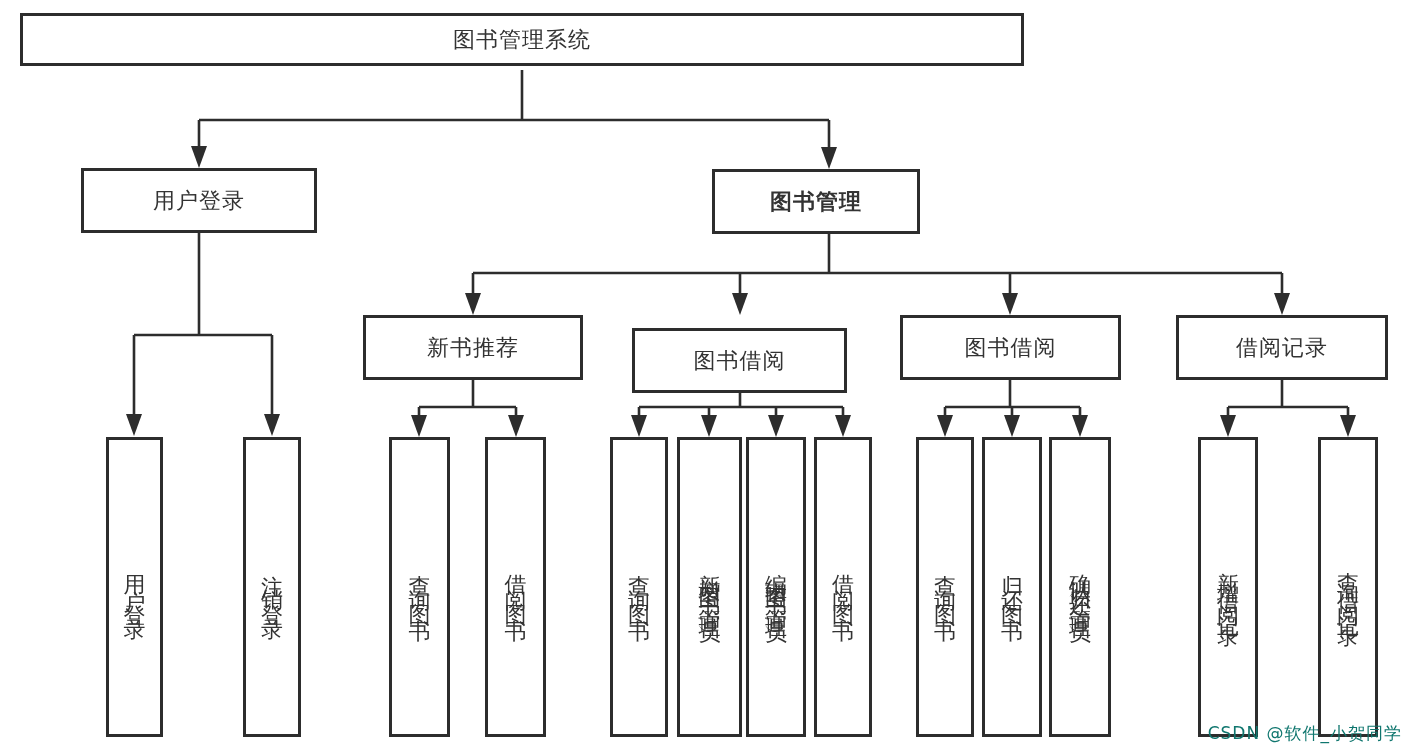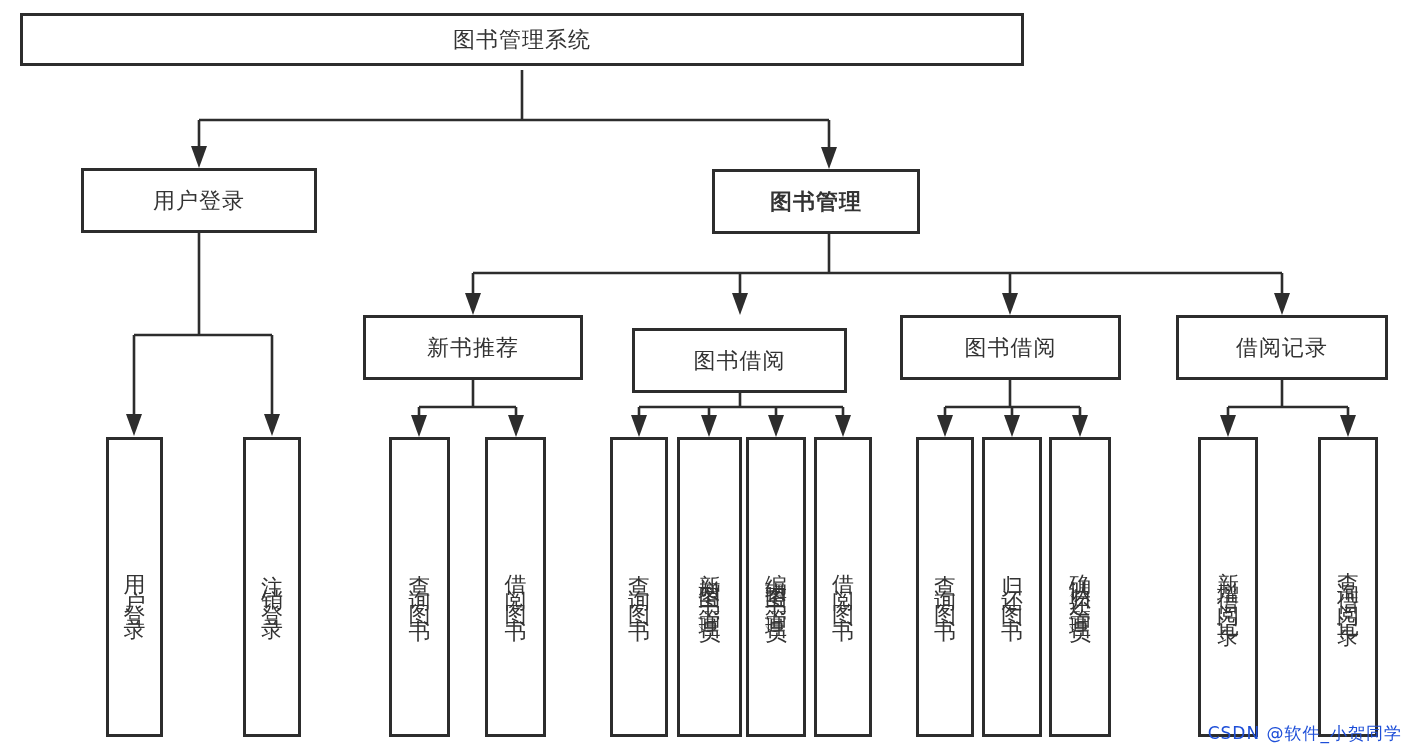--- a/index.html
+++ b/index.html
@@ -29,21 +29,21 @@
     font-size:22px;
     line-height:1;
   }
   .v4 > span{letter-spacing:15px;}
   .v6 > span{letter-spacing:11px;}
   .v9 > span{letter-spacing:7px;}
   .watermark{
     position:absolute;
     right:3px;bottom:2px;
     font-size:17px;
-    color:#1d4ed8;
+    color:#0f766e;
     letter-spacing:1px;
     white-space:nowrap;
     margin-top:29px;
   }
 </style>
 </head>
 <body>
 
 <div class="canvas">
 

